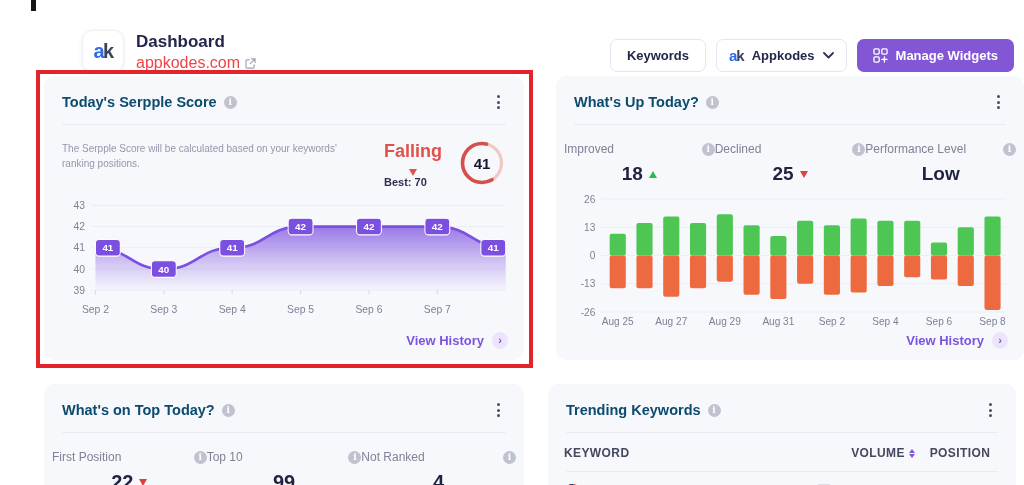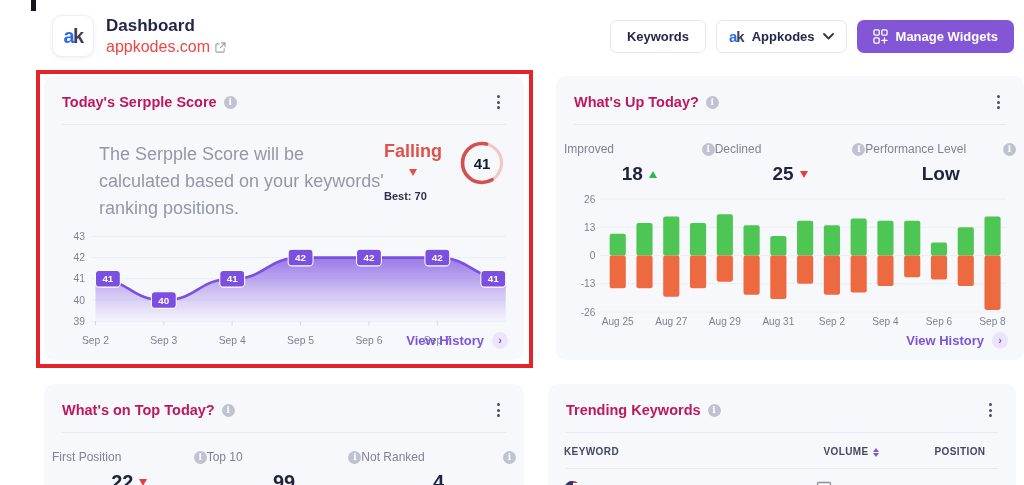--- a/index.html
+++ b/index.html
@@ -3,21 +3,21 @@
 <meta charset="utf-8">
 <style>
   html,body{margin:0;padding:0;}
   body{
     width:1024px;height:485px;overflow:hidden;position:relative;
     background:#ffffff;font-family:"Liberation Sans",sans-serif;
     -webkit-font-smoothing:antialiased;
   }
   .notch{position:absolute;left:31px;top:0;width:5px;height:11px;background:#15161a;}
   
-  .topbar{display:flex;align-items:center;height:72px;padding:0 10px 0 52px;background:#fff;}
+  .topbar{display:flex;align-items:flex-end;height:72px;padding:0 10px 0 82px;background:#fff;}
   .logo-box{width:40px;height:40px;border-radius:10px;background:#fff;border:1px solid #eef0f6;
     box-shadow:0 1px 4px rgba(30,40,90,.08);display:flex;align-items:center;justify-content:center;}
   .logo-txt{font-size:20px;font-weight:800;letter-spacing:-1.5px;}
   .logo-a{color:#2e6be6;} .logo-k{color:#3c4257;}
   .title-wrap{margin-left:12px;}
   .page-title{font-size:17px;font-weight:700;color:#23264a;}
   .site-row{display:flex;align-items:center;gap:5px;margin-top:2px;}
   .site-txt{font-size:16px;color:#ef4444;}
   .top-actions{margin-left:auto;display:flex;align-items:center;gap:10px;}
   .btn-plain{display:flex;align-items:center;gap:8px;background:#fff;border:1px solid #e3e6ef;
@@ -30,54 +30,54 @@
   .chev-down{margin-left:auto;}
   
   .card{position:absolute;background:#f7f8fc;border-radius:10px;}
   .card-1{left:44px;top:76px;width:480px;height:284px;}
   .card-2{left:556px;top:76px;width:468px;height:284px;}
   .card-3{left:44px;top:384px;width:480px;height:160px;}
   .card-4{left:548px;top:384px;width:468px;height:160px;}
   .redbox{position:absolute;left:36px;top:70px;width:497px;height:298px;border:4px solid #e3242b;
     box-sizing:border-box;z-index:6;pointer-events:none;}
   .card-head{display:flex;align-items:center;padding:15px 18px 11px;}
-  .card-title{font-size:14.5px;font-weight:700;color:#be185d;}
+  .card-title{font-size:14.5px;font-weight:700;color:#0c4a6e;}
   .divider{height:1px;background:#e9ebf4;margin:0 18px;}
   .info-dot{width:13px;height:13px;border-radius:50%;background:#bfc3cf;color:#fff;font-size:9px;
     font-weight:700;display:inline-flex;align-items:center;justify-content:center;margin-left:7px;
     font-family:"DejaVu Serif",serif;cursor:pointer;}
   .kebab{margin-left:auto;display:flex;flex-direction:column;gap:2.5px;padding:4px 6px;cursor:pointer;}
   .kebab i{width:3px;height:3px;border-radius:50%;background:#474c63;display:block;}
   
   .desc-row{display:flex;align-items:flex-start;padding:16px 18px 0 18px;}
-  .desc{width:300px;font-size:18px;color:#9397a9;line-height:1.5;margin-left:37px;}
+  .desc{width:300px;font-size:10px;color:#9397a9;line-height:1.5;}
   .fall-block{margin-left:auto;margin-top:0;}
   .fall-line{display:flex;align-items:center;gap:7px;color:#e2504a;font-size:18px;font-weight:700;flex-direction:column;}
-  .best{font-size:11px;font-weight:700;color:#2b2f4c;margin-top:14px;}
+  .best{font-size:11px;font-weight:700;color:#2b2f4c;margin-top:0;}
   .ring-wrap{margin-left:16px;margin-top:-2px;}
   .ring-score{font-size:15px;font-weight:700;fill:#15182e;font-family:"Liberation Sans",sans-serif;}
   .line-chart{padding:4px 10px 0 10px;}
   .view-history{position:absolute;right:16px;bottom:11px;display:flex;align-items:center;gap:8px;
     color:#7d53dd;font-size:13px;font-weight:700;cursor:pointer;}
   .vh-badge{width:16px;height:16px;border-radius:50%;background:#ece4fa;color:#7d53dd;font-size:11px;
     display:inline-flex;align-items:center;justify-content:center;padding-bottom:1px;}
   
   .stats-row{display:flex;padding:17px 8px 0;}
   .stat{flex:1;text-align:center;}
   .stat-label{font-size:12px;color:#7e8294;display:flex;align-items:center;justify-content:space-between;}
   .stat-value{font-size:19px;font-weight:700;color:#1f2340;margin-top:7px;display:flex;
     justify-content:center;align-items:center;gap:6px;}
   .tri-up{width:0;height:0;border-left:4.5px solid transparent;border-right:4.5px solid transparent;
     border-bottom:7px solid #2eb850;display:inline-block;}
   .tri-down{width:0;height:0;border-left:4.5px solid transparent;border-right:4.5px solid transparent;
     border-top:7px solid #e0403c;display:inline-block;}
   .bar-chart{padding:8px 10px 0 10px;}
   
-  .thead{display:flex;align-items:flex-end;padding:13px 16px 11px;font-size:10px;font-weight:700;
-    color:#43485e;letter-spacing:.4px;gap:32px;}
+  .thead{display:flex;align-items:flex-end;padding:13px 16px 11px;font-size:12px;font-weight:700;
+    color:#43485e;letter-spacing:.4px;}
   .col-kw{flex:1;} .col-dev{width:44px;text-align:center;} .col-vol{width:74px;text-align:center;}
   .col-pos{width:80px;text-align:center;}
   .sort-ic{display:inline-flex;flex-direction:column;gap:1px;margin-left:4px;vertical-align:middle;cursor:pointer;}
   .sort-ic .u{width:0;height:0;border-left:3.5px solid transparent;border-right:3.5px solid transparent;border-bottom:4px solid #8356d6;}
   .sort-ic .d{width:0;height:0;border-left:3.5px solid transparent;border-right:3.5px solid transparent;border-top:4px solid #8356d6;}
   .trow{display:flex;align-items:center;padding:12px 16px;font-size:13px;color:#2a2e49;cursor:pointer;}
   .kw-cell{flex:1;display:flex;align-items:center;gap:9px;}
   .flag{width:17px;height:17px;border-radius:50%;overflow:hidden;position:relative;flex:0 0 auto;
     background:repeating-linear-gradient(180deg,#c8313e 0 2px,#fff 2px 4px);}
   .flag::before{content:"";position:absolute;left:0;top:0;width:9px;height:8px;background:#2f3676;}

